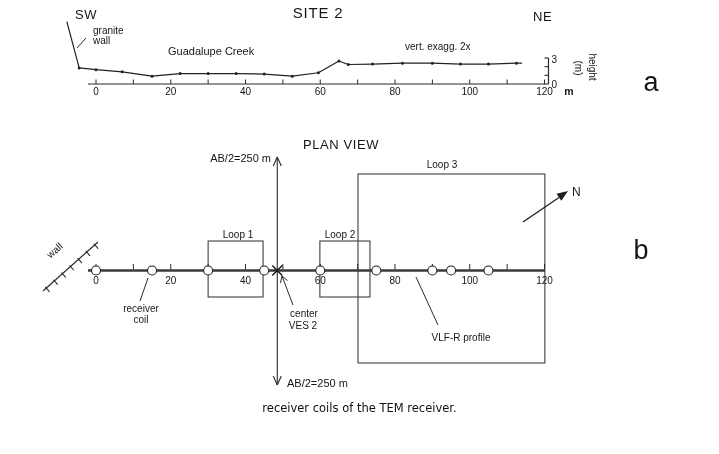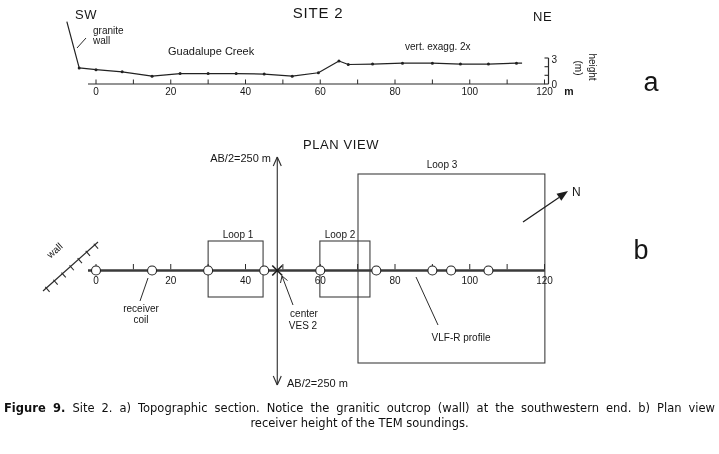--- a/index.html
+++ b/index.html
@@ -197,16 +197,15 @@
         <polygon points="568,191 561.3,200.7 556.5,193.7" fill="#1d1d1d"></polygon>
         <text class="t12" x="572" y="196">N</text>
       </g>
 
       <text class="big" x="641" y="259" text-anchor="middle">b</text>
     </g>
   </svg>
 
   
   <div class="caption">
-    <div class="cap-line cap-just"><b>Figure 9.</b> <span>Site 2. a) Topographic section. Notice the granitic outcrop (wall) at the southwestern end. b) Plan view</span></div>
-    <div class="cap-line cap-center"><span>receiver height of the TEM soundings.</span></div>
+    <div class="cap-line cap-center"><span>receiver coils of the TEM receiver.</span></div>
   </div>
 </div>
 
 </body></html>

